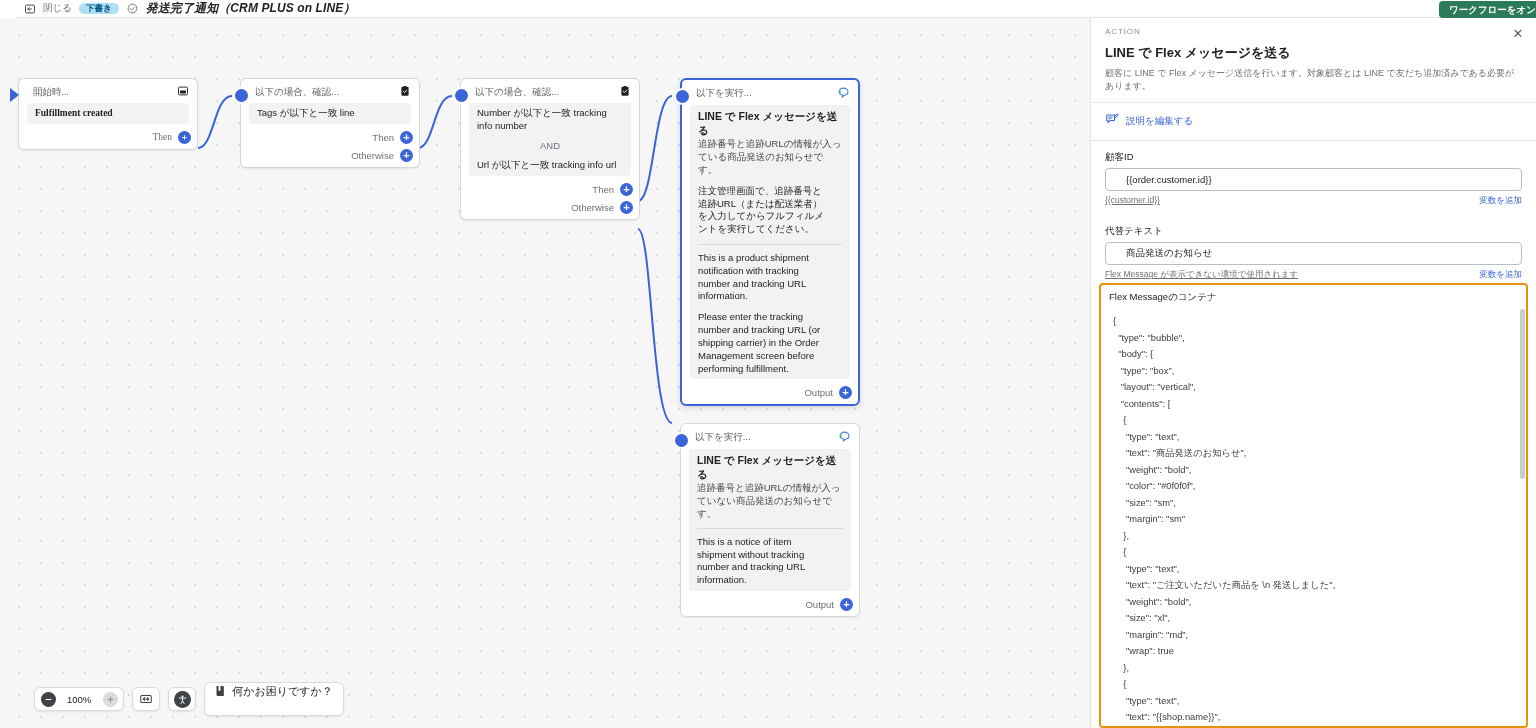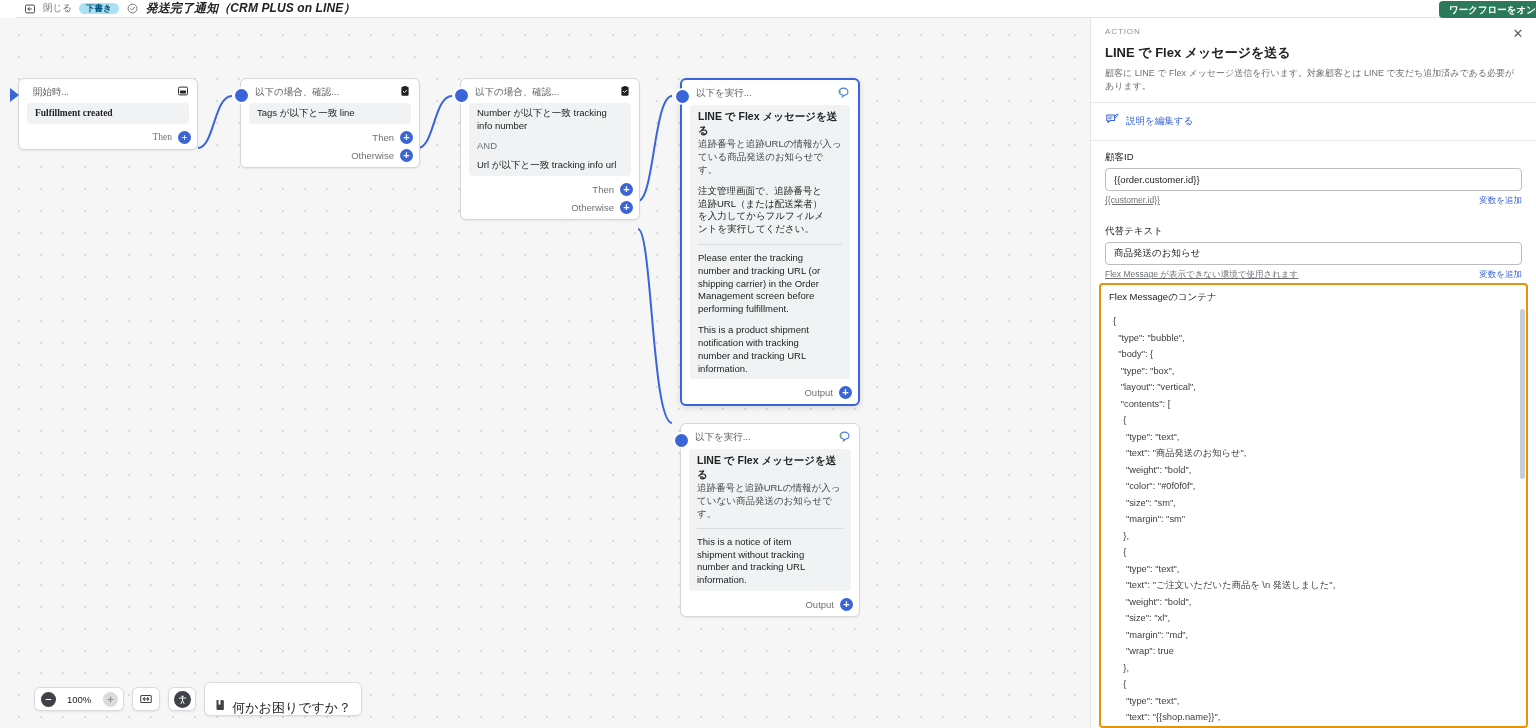--- a/index.html
+++ b/index.html
@@ -52,21 +52,21 @@
     margin: 0 8px 4px 8px; background: #f1f2f3; border-radius: 4px;
     padding: 4px 8px; font-size: 9.5px; color: #202223; line-height: 1.35;
   }
   .node-body .hl { font-size: 10.5px; font-weight: 700; display: block; margin-bottom: 1px; }
   .node-body .sub { color: #44474a; }
   .node-body p { margin: 0 12px 8px 0; }
   .node-body p:last-child { margin-bottom: 0; }
   .node-body hr { border: 0; border-top: 1px solid #d9dbdd; margin: 7px 0; }
   .cond-line { margin-bottom: 7px; }
   .cond-line:last-child { margin-bottom: 0; }
-  .cond-and { color: #6d7175; }
+  .cond-and { color: #6d7175; text-align: center; }
   .node-foot {
     display: flex; align-items: center; justify-content: flex-end; gap: 6px;
     padding: 3px 6px 5px 8px; font-size: 9.5px; color: #6d7175;
   }
   .plus {
     width: 13px; height: 13px; border-radius: 50%; background: #3a64d8; color: #fff;
     display: inline-flex; align-items: center; justify-content: center;
     font-size: 11px; line-height: 1; font-weight: 700; cursor: pointer;
     box-shadow: 0 0 0 2px #fff;
   }
@@ -87,23 +87,23 @@
   .tool-group {
     display: flex; align-items: center; background: #fff; border: 1px solid #d9dbdd;
     border-radius: 6px; box-shadow: 0 1px 2px rgba(0,0,0,.08); height: 24px; overflow: hidden;
   }
   .tool-btn {
     display: flex; align-items: center; justify-content: center; width: 26px; height: 24px;
     cursor: pointer; background: transparent; border: 0;
   }
   .zoom-val { font-size: 9.5px; color: #202223; padding: 0 6px; min-width: 34px; text-align: center; }
   .help-pill {
-    display: flex; align-items: flex-start; gap: 6px; background: #fff; border: 1px solid #d9dbdd;
+    display: flex; align-items: flex-end; gap: 6px; background: #fff; border: 1px solid #d9dbdd;
     border-radius: 6px; box-shadow: 0 1px 2px rgba(0,0,0,.08); height: 24px;
-    padding: 16px 10px; font-size: 13px; color: #202223; cursor: pointer;
+    padding: 16px 10px; font-size: 11px; color: #202223; cursor: pointer;
   }
   .circ-dark { width: 15px; height: 15px; border-radius: 50%; background: #3f4246; display:inline-flex; align-items:center; justify-content:center; }
   .circ-light { width: 15px; height: 15px; border-radius: 50%; background: #d9dbdd; display:inline-flex; align-items:center; justify-content:center; }
 
   
   #panel {
     position: absolute; top: 18px; right: 0; width: 446px; height: 710px;
     background: #fff; border-left: 1px solid #e1e3e5; overflow: hidden;
   }
   .p-pad { padding: 0 14px; }
@@ -114,21 +114,21 @@
     position: absolute; right: 10px; top: 7px; width: 16px; height: 16px;
     display: flex; align-items: center; justify-content: center; color: #5c5f62;
     font-size: 13px; cursor: pointer; line-height: 1;
   }
   .p-hr { border: 0; border-top: 1px solid #e6e7e9; margin: 10px 0 0 0; }
   .p-link-row { display: flex; align-items: center; gap: 7px; padding: 9px 0 10px 0; }
   .p-link { color: #3a64d8; font-size: 9.5px; cursor: pointer; text-align: right; }
   .fld-label { font-size: 9.5px; color: #202223; margin-bottom: 4px; }
   .fld-input {
     width: 100%; height: 23px; border: 1px solid #babec3; border-radius: 4px;
-    background: #fff; font-size: 9.5px; color: #202223; padding: 0 8px;
+    background: #fff; font-size: 9.5px; color: #202223; padding: 0 20px;
     font-family: "Liberation Sans", sans-serif;
   }
   .fld-help { display: flex; align-items: baseline; margin-top: 4px; }
   .fld-help .ht { font-size: 8.5px; color: #6d7175; text-decoration: underline; }
   .fld-help .hl { margin-left: auto; color: #3a64d8; font-size: 8.5px; cursor: pointer; }
   .field-block { margin-top: 18px; }
   .code-box {
     position: absolute; left: 8px; right: 8px; top: 265px; bottom: 0;
     border: 2px solid #e8910a; border-radius: 4px; background: #fff; overflow: hidden;
   }
@@ -263,22 +263,22 @@
           <path d="M10 3.2c-3.8 0-6.8 2.4-6.8 5.4 0 2.7 2.4 5 5.7 5.4l-.5 2.6 2.9-2.3c3.3-.3 5.5-2.6 5.5-5.7 0-3-3-5.4-6.8-5.4z" fill="none" stroke="#4a7de0" stroke-width="1.7"></path>
           <path d="M10 3.2c-3.8 0-6.8 2.4-6.8 5.4 0 1.6.9 3.1 2.3 4.1V4.6C7 3.7 8.4 3.2 10 3.2z" fill="#57bb63"></path>
         </svg>
       </span>
     </div>
     <div class="node-body">
       <span class="hl">LINE で Flex メッセージを送る</span>
       <span class="sub">追跡番号と追跡URLの情報が入っている商品発送のお知らせです。</span>
       <p style="margin-top:8px;">注文管理画面で、追跡番号と追跡URL（または配送業者）を入力してからフルフィルメントを実行してください。</p>
       <hr>
+      <p>This is a product shipment notification with tracking number and tracking URL information.</p>
       <p>Please enter the tracking number and tracking URL (or shipping carrier) in the Order Management screen before performing fulfillment.</p>
-      <p>This is a product shipment notification with tracking number and tracking URL information.</p>
     </div>
     <div class="node-foot">
       <span>Output</span>
       <span class="plus">+</span>
     </div>
   </div>
 
   <div class="node" style="left:680px; top:405px; width:180px;">
     <span class="dot-in"></span>
     <div class="node-head">

